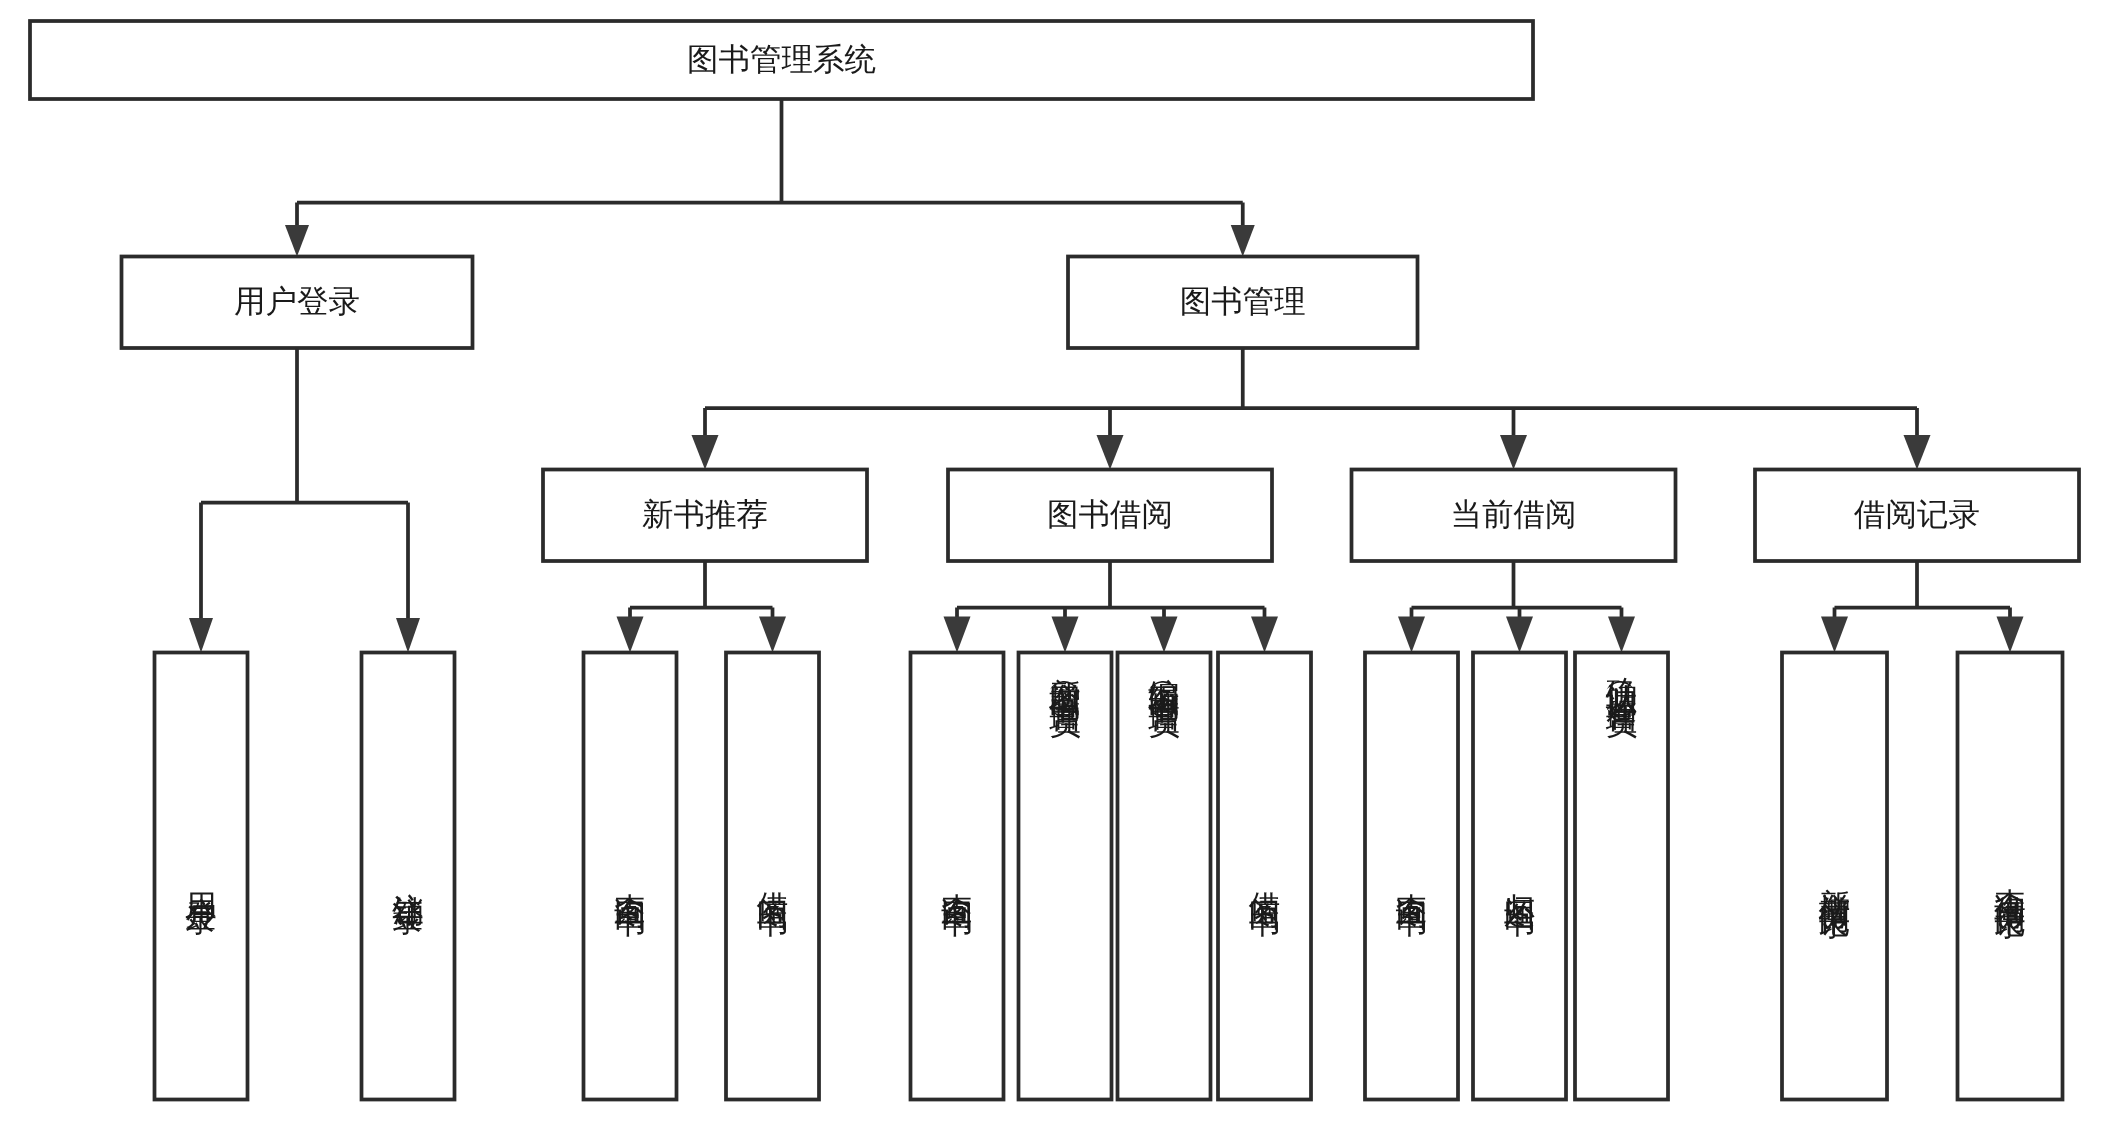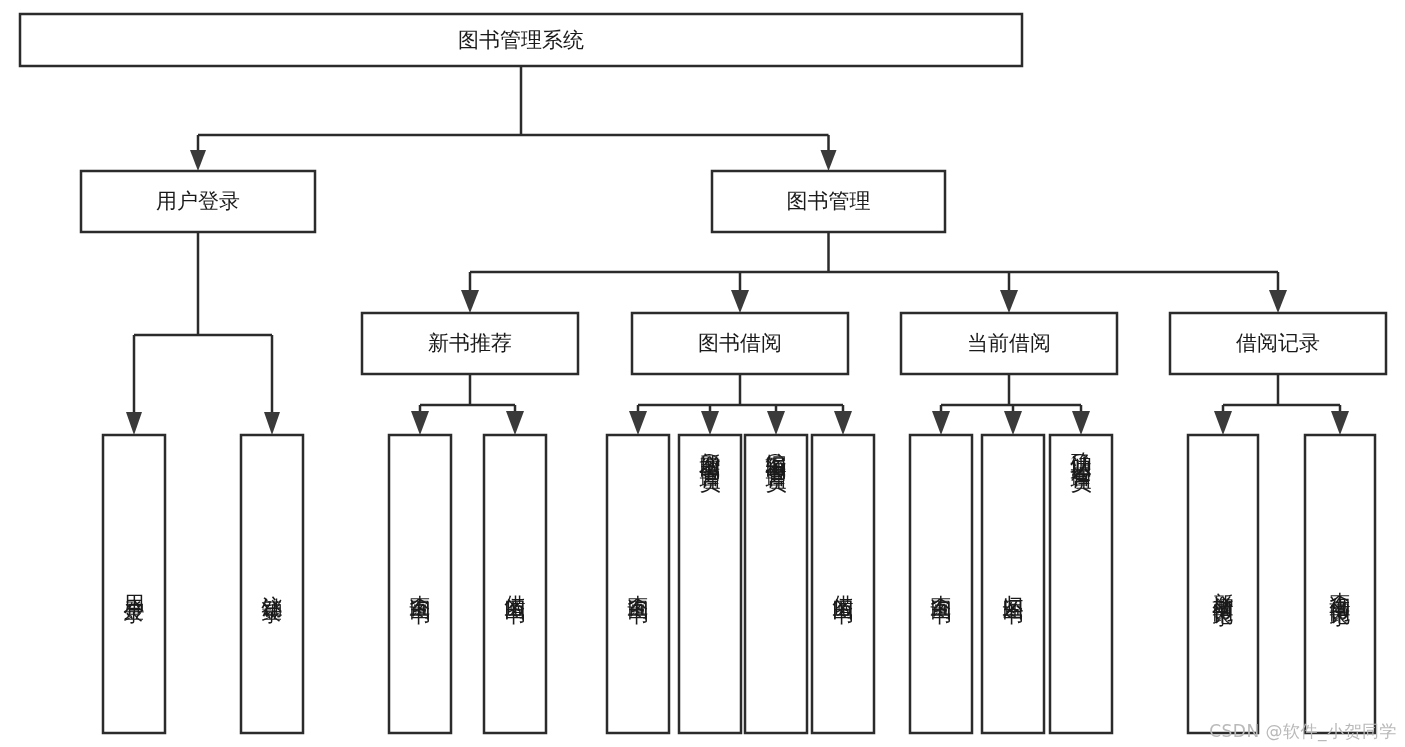--- a/index.html
+++ b/index.html
@@ -237,14 +237,13 @@
     <span class="vlabel">确认归还（管理员）</span>
   </div>
 
   <div class="vlabel-wrap" style="left:1188px; top:435px; width:70px; height:298px;">
     <span class="vlabel">新增借阅记录</span>
   </div>
   <div class="vlabel-wrap" style="left:1305px; top:435px; width:70px; height:298px;">
     <span class="vlabel">查询借阅记录</span>
   </div>
 
-  <div class="watermark">CSDN @软件_小贺同学</div>
 </div>
 
 </body></html>

